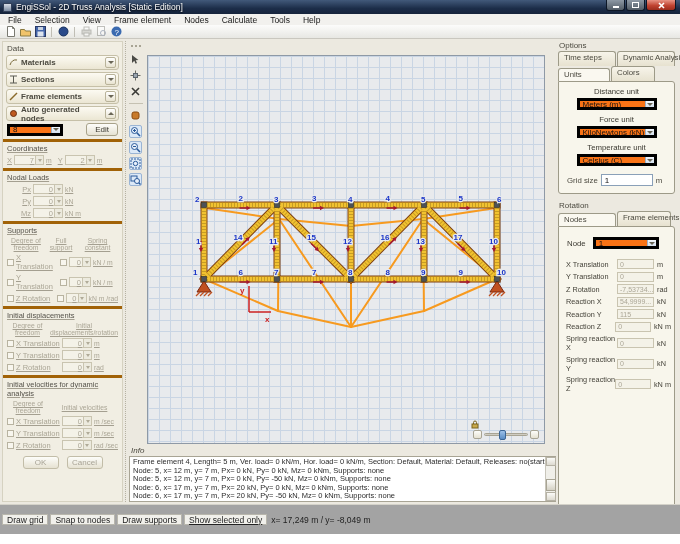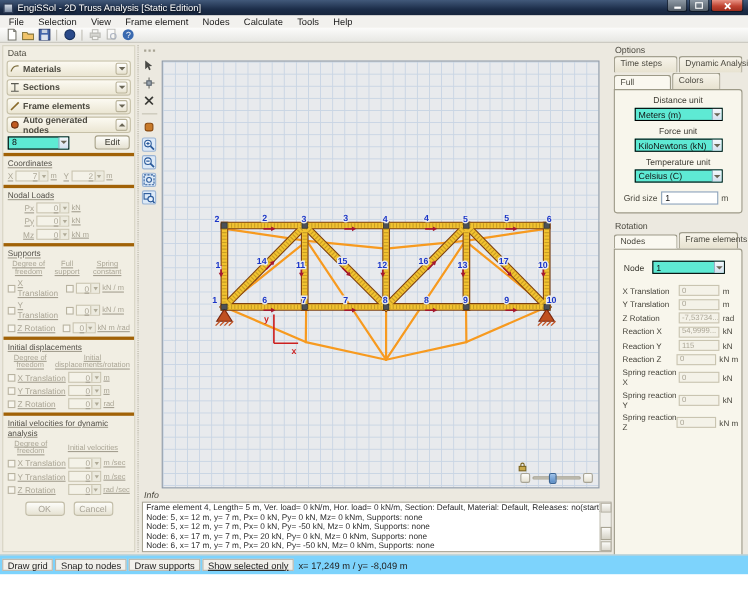--- a/index.html
+++ b/index.html
@@ -38,21 +38,21 @@
   .paneltitle { font-size:8px; color:#4c4a40; margin:2px 0 2px 4px; }
   .hdrbar { height:15px; margin:2px 3px; border:1px solid #c6c0a8; border-radius:3px;
     background:linear-gradient(#fcfaf2,#ebe6d3); display:flex; align-items:center; padding:0 2px; }
   .hdrbar .hlabel { font-weight:bold; font-size:8px; color:#4c4a40; flex:1; margin-left:3px; }
   .hicon { width:9px; height:9px; display:flex; align-items:center; justify-content:center; }
   .chev { width:11px; height:11px; border:1px solid #b9b39a; border-radius:2px;
     background:linear-gradient(#ffffff,#e8e3d0); display:flex; align-items:center; justify-content:center; }
   .cdn { width:0; height:0; border-left:3px solid transparent; border-right:3px solid transparent; border-top:3px solid #6a6656; }
   .cup { width:0; height:0; border-left:3px solid transparent; border-right:3px solid transparent; border-bottom:3px solid #6a6656; }
   .lrow { display:flex; align-items:center; gap:2px; margin:2px 4px; }
-  .combo { height:12px; background:#5eead4; border:1px solid #000000; display:flex; align-items:center;
+  .combo { height:12px; background:#f97316; border:3px solid #000000; display:flex; align-items:center;
     font-size:8px; color:#111; padding-left:3px; position:relative;text-align:right; }
   .combo .arr { margin-left:auto; width:9px; height:100%; background:linear-gradient(#f4f8fc,#d4e0ee);
     border-left:1px solid #9ab0c8; display:flex; align-items:center; justify-content:center; }
   .btn { height:13px; border:1px solid #a8a28a; border-radius:3px; background:linear-gradient(#fdfdfa,#e6e2d2);
     font-size:8px; color:#3a382f; display:flex; align-items:center; justify-content:center; padding:0 8px; }
   .btn.disabled { color:#a8a396; border-color:#c2bda8; }
   .grp { border-top:3px solid #a16207; margin-top:3px; padding-top:1px;text-decoration:underline; }
   .grplabel { font-size:7.5px; color:#55524a; margin:1px 0 1px 4px; }
   .dfield { height:10px; background:#f4f2e8; border:1px solid #c9c4b0; display:flex; align-items:center; color:#aba696; }
   .dfield .num { flex:1; text-align:right; padding-right:1px; font-size:7.5px; }
@@ -113,21 +113,21 @@
   .gridrow { display:flex; align-items:center; gap:3px; margin:8px 0 6px 8px; }
   .ginput { width:52px; height:12px; background:#fff; border:1px solid #8aa0b8; font-size:8px; color:#111;
     display:flex; align-items:center; padding-left:3px; }
   .rrow { display:flex; align-items:center; margin:2.5px 3px 2.5px 7px; }
   .rlabel { width:51px; font-size:7.3px; color:#45433a; }
   .rfield { width:37px; height:10px; background:#f4f2e8; border:1px solid #c9c4b0; color:#aba696;
     font-size:7px; display:flex; align-items:center; padding-left:2px; overflow:hidden; white-space:nowrap; }
   .runit { font-size:7.3px; color:#45433a; margin-left:3px; white-space:nowrap; }
 
   
-  .statusbar { position:absolute; left:0; top:504px; width:680px; height:18px; background:#7dd3fc;
+  .statusbar { position:absolute; left:0; top:504px; width:680px; height:30px; background:#a3a3a3;
     border-top:1px solid #d4d2c9; display:flex; align-items:center; padding-left:2px; gap:2px; font-size:8.5px; color:#222; }
   .sseg { border:1px solid #b8b6ac; padding:0 4px; height:11px; display:flex; align-items:center; background:#f1f0eb; }
   .sseg.link { text-decoration:underline; }
   .scoords { margin-left:2px; }
 </style>
 </head>
 <body>
 
 <div class="app">
 
@@ -716,21 +716,21 @@
 
   <div class="rightcol">
 
     <div>
       <div class="grouptitle">Options</div>
       <div class="ptabs">
         <span class="ptab" style="width:58px">Time steps</span>
         <span class="ptab" style="width:58px">Dynamic Analysis</span>
       </div>
       <div class="ptabs">
-        <span class="ptab active" style="width:52px">Full</span>
+        <span class="ptab active" style="width:52px">Units</span>
         <span class="ptab" style="width:44px">Colors</span>
       </div>
       <div class="tabpage" style="width:117px; height:113px">
         <div class="ulabel">Distance unit</div>
         <div class="combo uselect">
           <span>Meters (m)</span>
             <span class="arr">
               <span class="cdn"></span>
             </span>
           </div>

